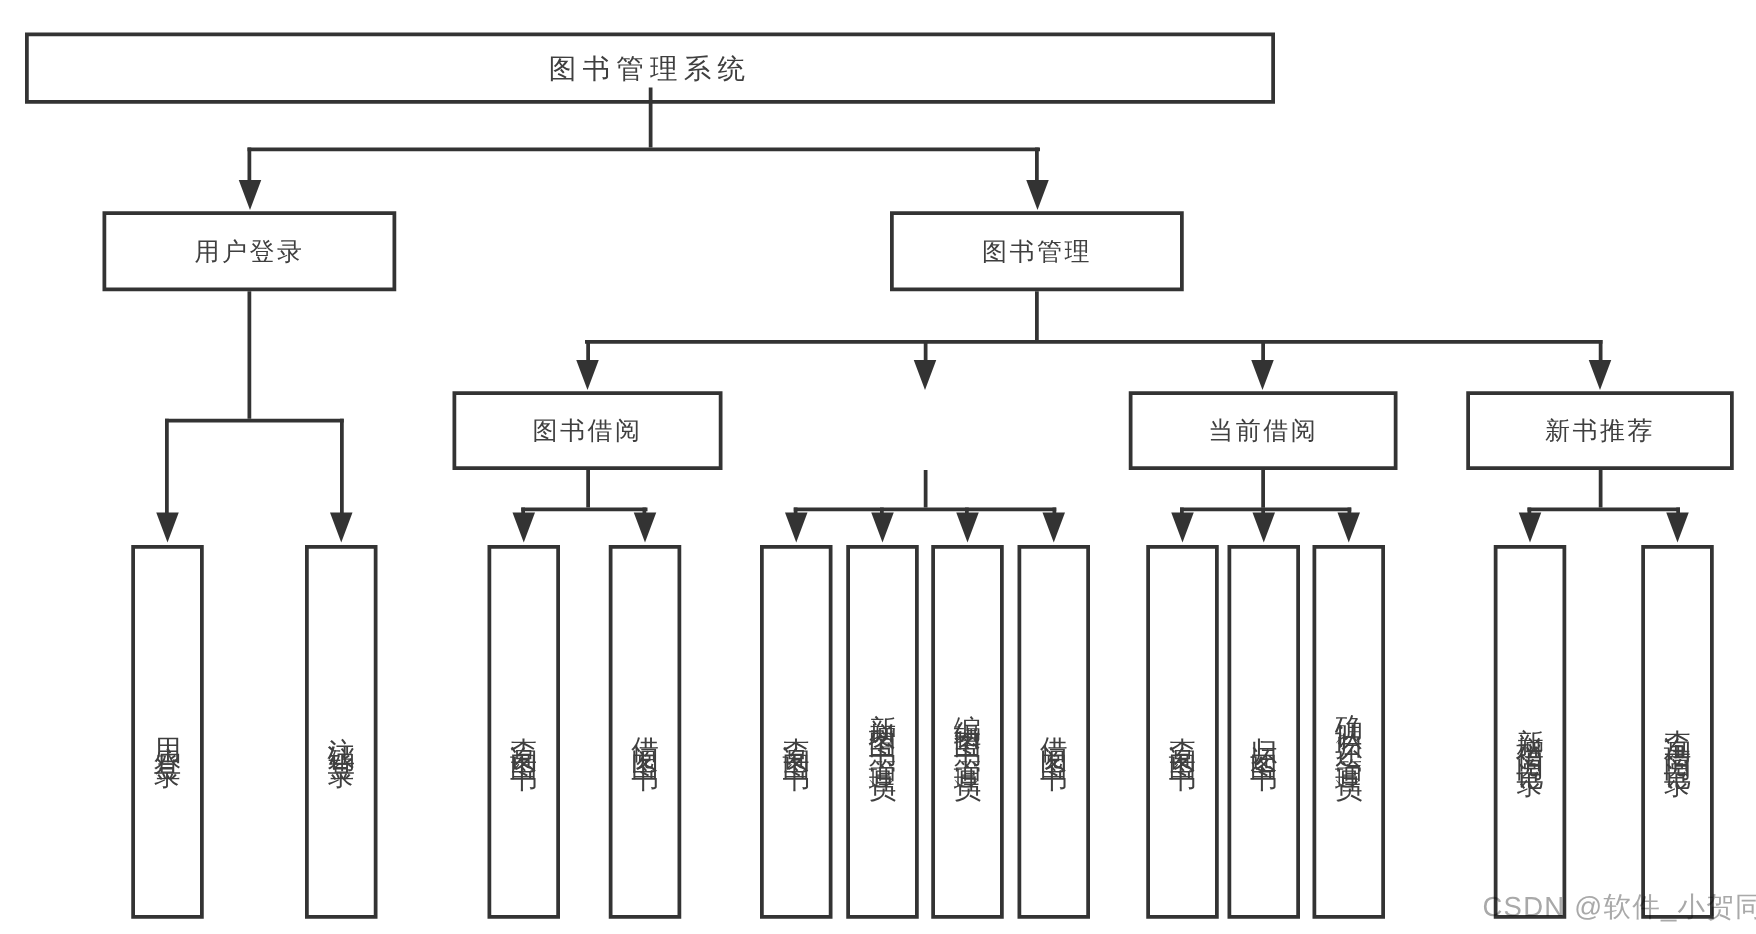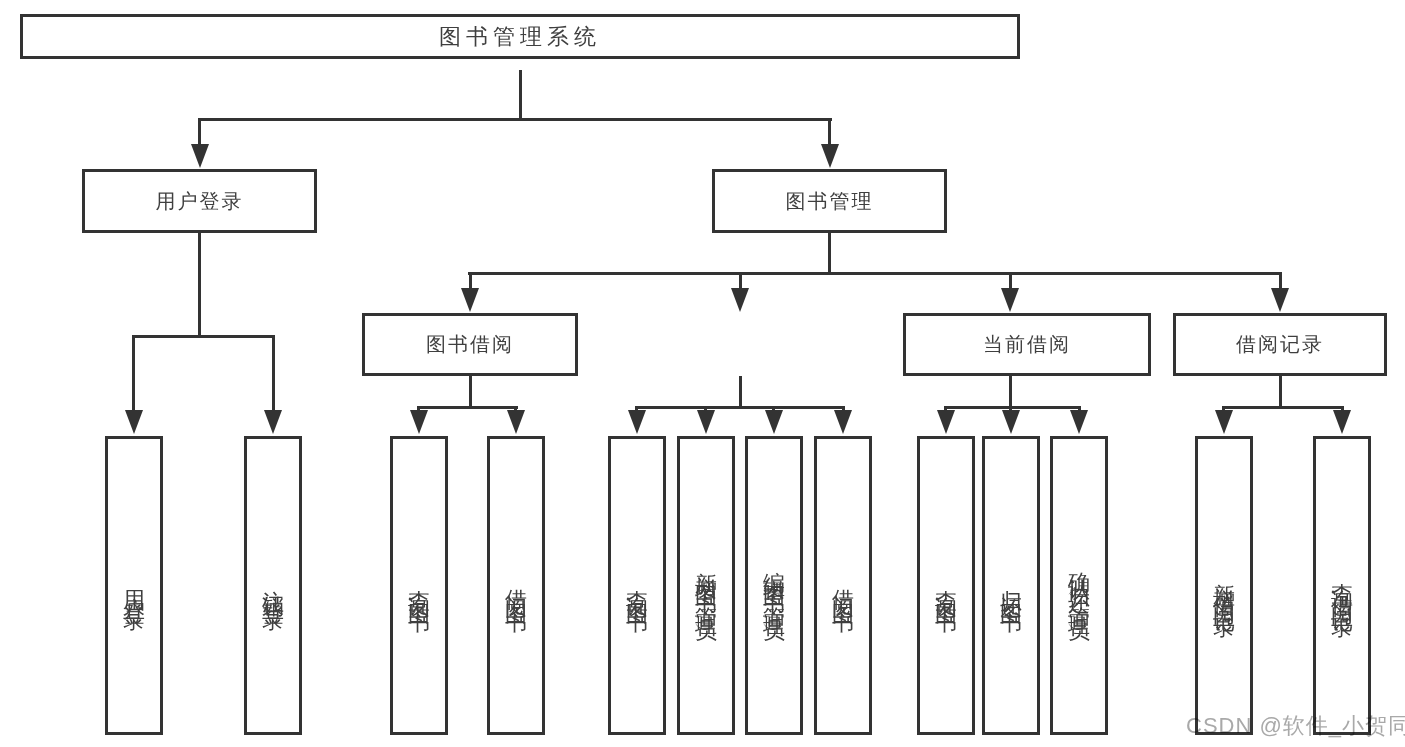--- a/index.html
+++ b/index.html
@@ -33,39 +33,39 @@
     position:absolute;left:1186px;top:711px;z-index:9;
     font-size:22px;color:#a9a9a9;letter-spacing:1px;
     mix-blend-mode:multiply;white-space:nowrap;
   }
 </style>
 </head>
 <body>
 
 <div id="canvas">
 
-  <div class="node root" style="left:20px;top:14px;width:1000px;height:45px;justify-content:center;">
+  <div class="node root" style="left:20px;top:26px;width:1000px;height:57px;justify-content:center;">
     <span>图书管理系统</span>
   </div>
 
   <div class="node" style="left:82px;top:169px;width:235px;height:64px;">
     <span>用户登录</span>
   </div>
   <div class="node" style="left:712px;top:169px;width:235px;height:64px;">
     <span>图书管理</span>
   </div>
 
   <div class="node" style="left:362px;top:313px;width:216px;height:63px;">
     <span>图书借阅</span>
   </div>
-  <div class="node" style="left:903px;top:313px;width:248px;height:63px;text-align:center;">
+  <div class="node" style="left:903px;top:313px;width:215px;height:63px;text-align:center;">
     <span>当前借阅</span>
   </div>
   <div class="node" style="left:1173px;top:313px;width:214px;height:63px;">
-    <span>借阅记录</span>
+    <span>新书推荐</span>
   </div>
 
   <div class="vnode" style="left:105px;">
     <span>用户登录</span>
   </div>
   <div class="vnode" style="left:244px;">
     <span>注销登录</span>
   </div>
 
   <div class="vnode" style="left:390px;">

